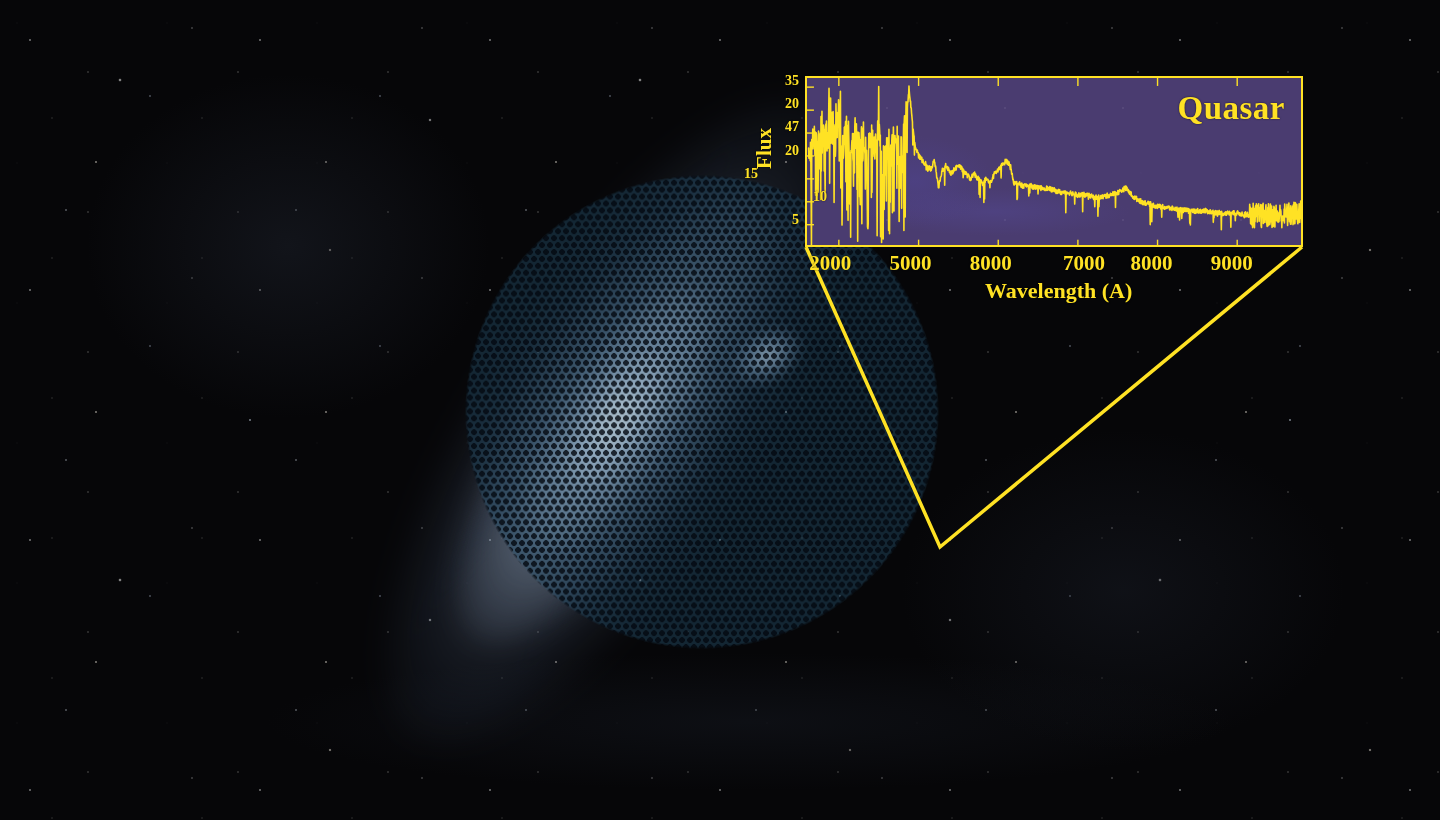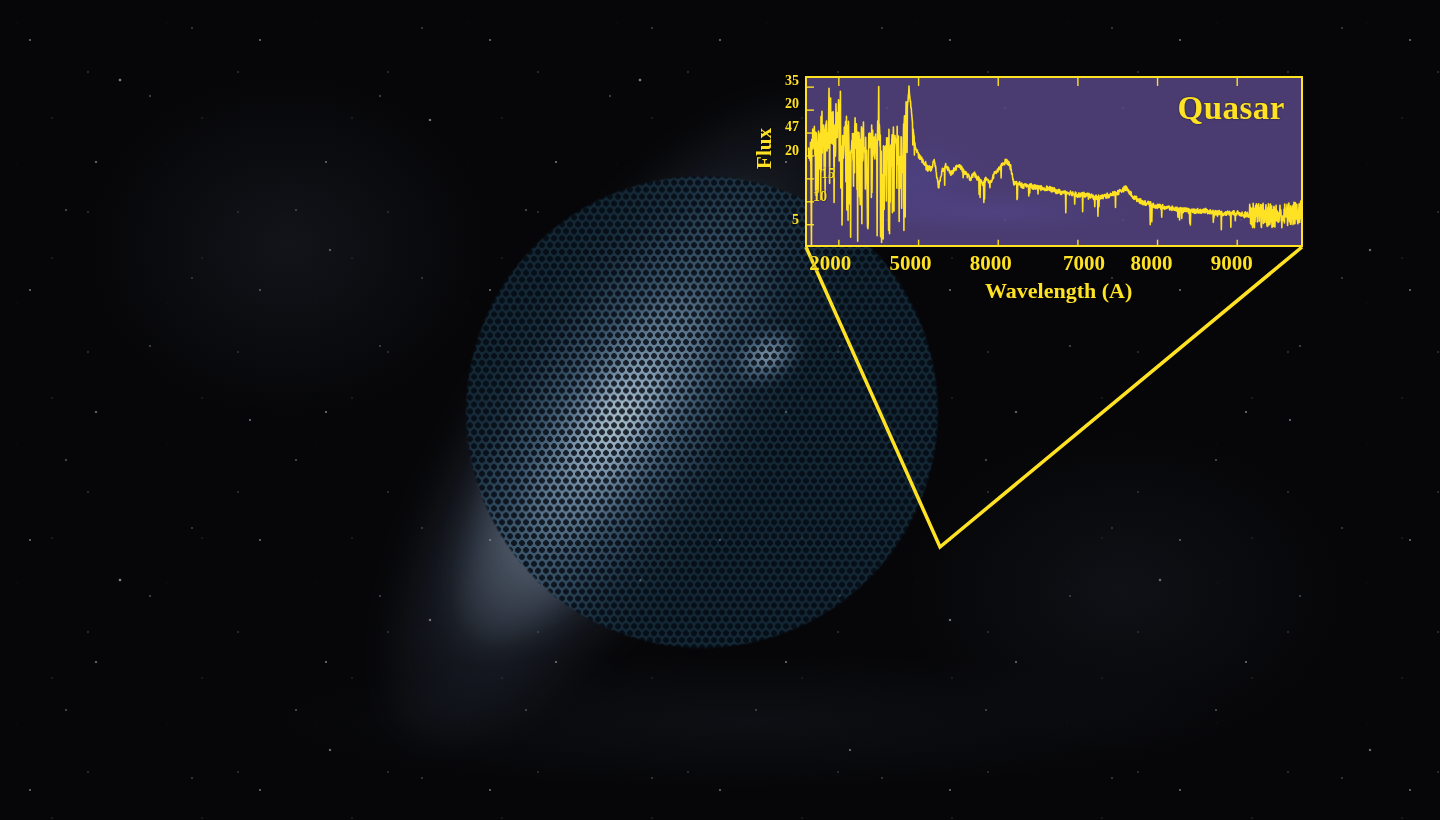--- a/index.html
+++ b/index.html
@@ -174,21 +174,21 @@
         <line x1="353.4" y1="0" x2="353.4" y2="8" stroke="#ffe224" stroke-width="1.4"></line>
         <line x1="433.7" y1="171" x2="433.7" y2="163" stroke="#ffe224" stroke-width="1.4"></line>
         <line x1="433.7" y1="0" x2="433.7" y2="8" stroke="#ffe224" stroke-width="1.4"></line>
       </svg>
     <div class="axlabel" id="quasar-label" style="right:16px;top:12px;text-align:center;">Quasar</div>
   </div>
 
   <div id="y-ticks">
       <div class="axlabel ytick" style="left: 761px; width: 38px; top: 211.892px;">5</div>
       <div class="axlabel ytick" style="left: 789px; width: 38px; top: 188.784px;">10</div>
-      <div class="axlabel ytick" style="left: 797px; width: 38px; top: 165.676px;">15</div>
+      <div class="axlabel ytick" style="left: 720px; width: 38px; top: 165.676px;">15</div>
       <div class="axlabel ytick" style="left: 761px; width: 38px; top: 142.568px;">20</div>
       <div class="axlabel ytick" style="left: 761px; width: 38px; top: 119.459px;">47</div>
       <div class="axlabel ytick" style="left: 761px; width: 38px; top: 96.3514px;">20</div>
       <div class="axlabel ytick" style="left: 761px; width: 38px; top: 73.2432px;">35</div>
     </div>
   <div id="x-ticks">
       <div class="axlabel xtick" style="left: 809.129px; top: 251px;">2000</div>
       <div class="axlabel xtick" style="left: 889.452px; top: 251px;">5000</div>
       <div class="axlabel xtick" style="left: 969.774px; top: 251px;">8000</div>
       <div class="axlabel xtick" style="left: 1063px; top: 251px;">7000</div>

